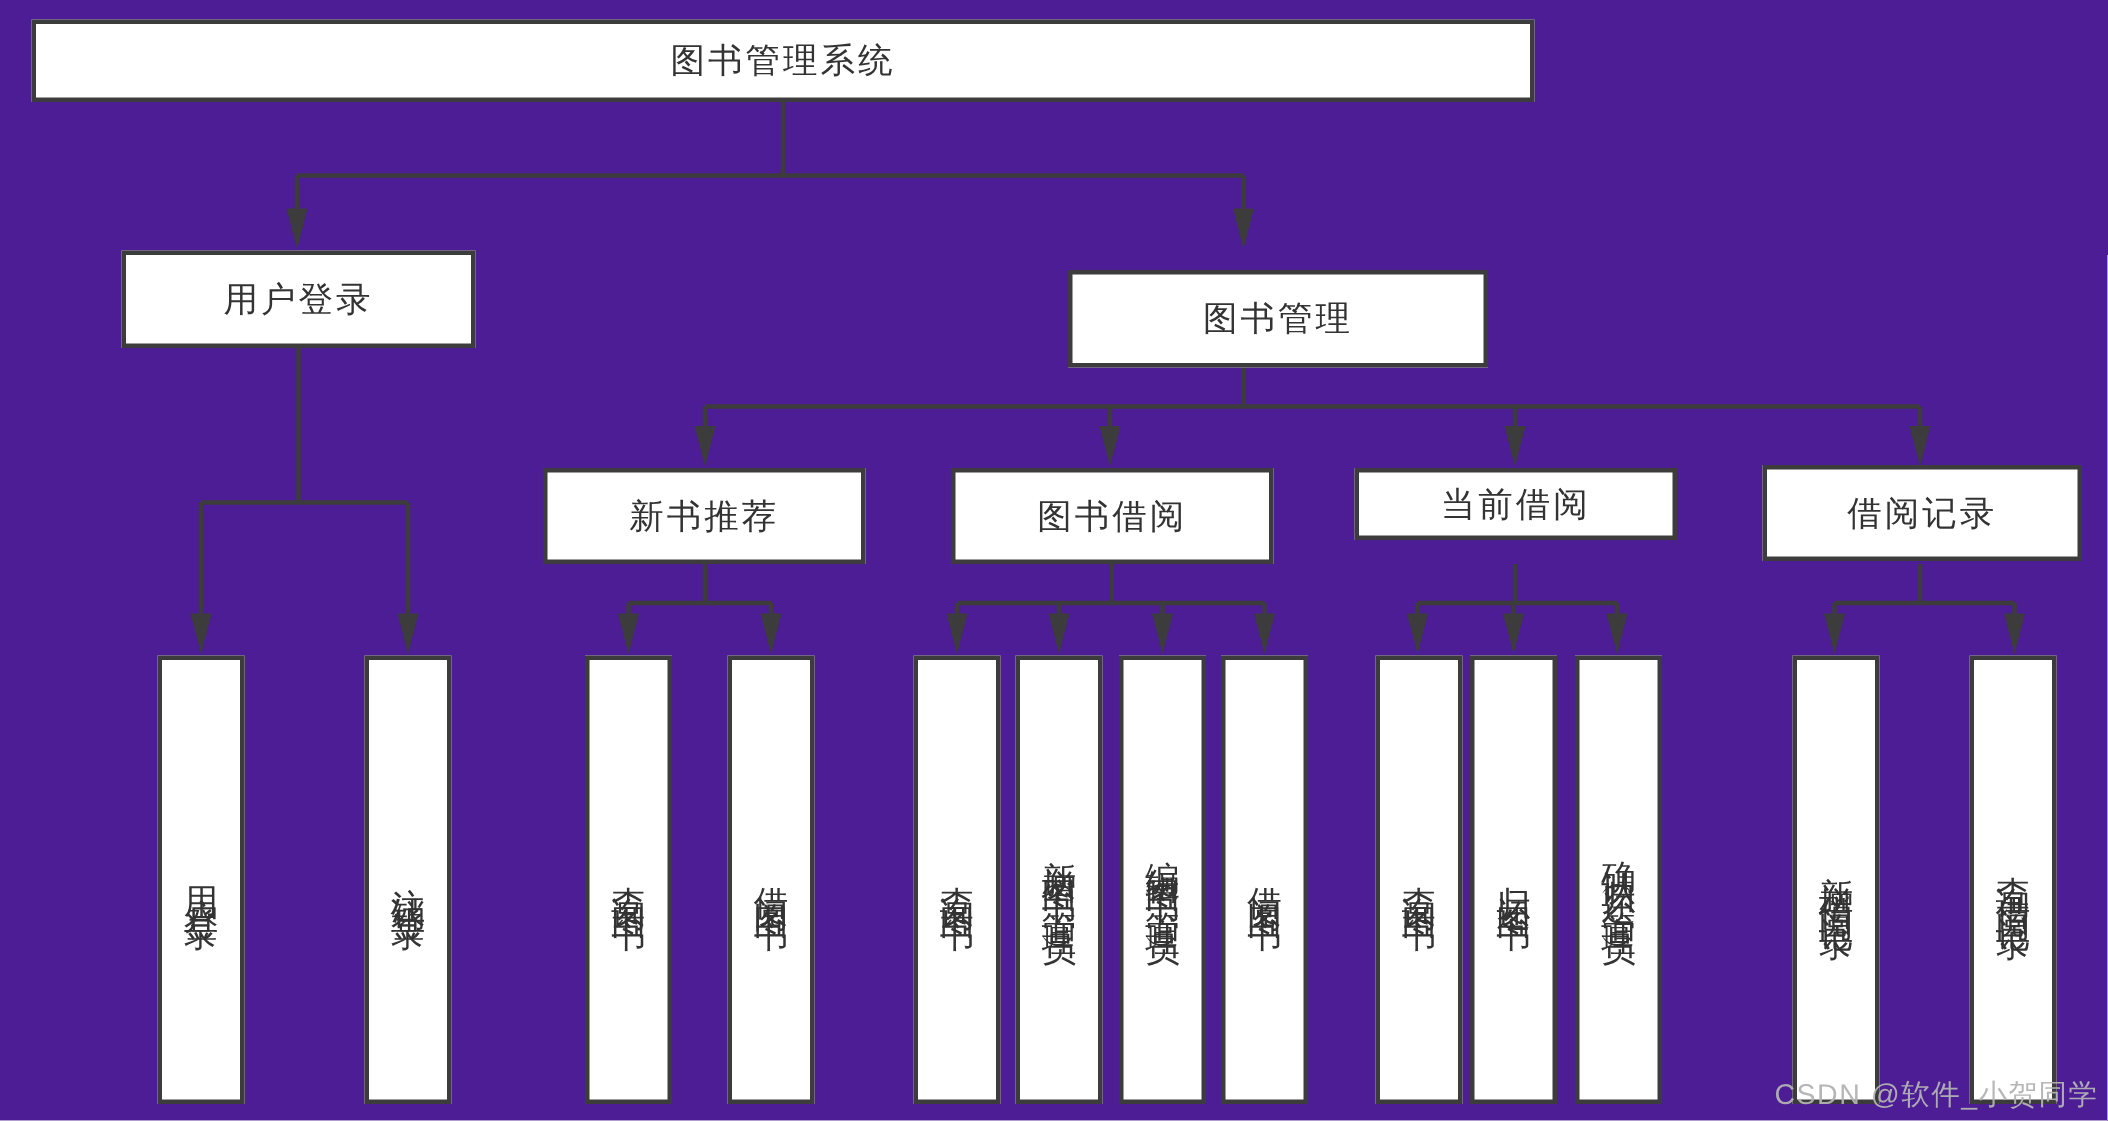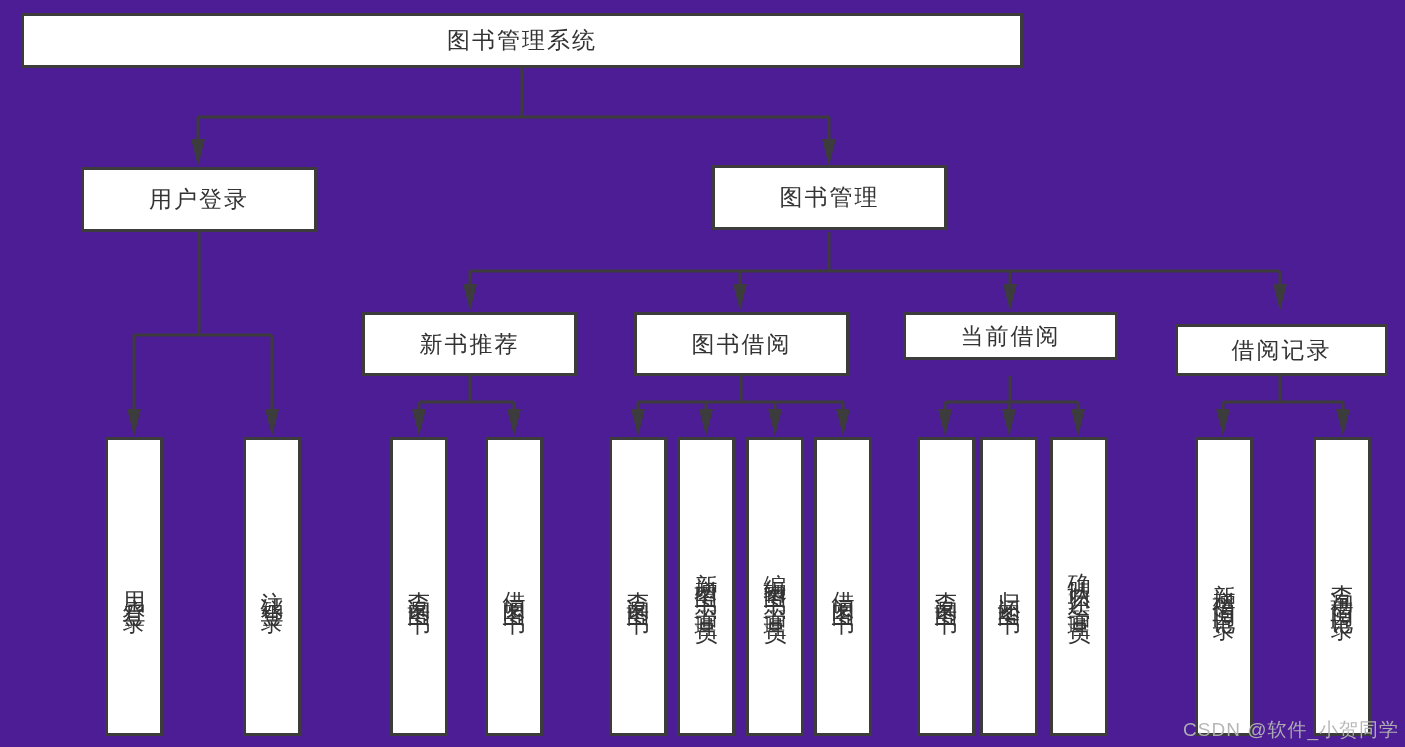--- a/index.html
+++ b/index.html
@@ -41,25 +41,25 @@
     writing-mode: vertical-rl;
     text-orientation: mixed;
     font-size: 23px;
     line-height: 1;
     letter-spacing: 0.3em;
     color: #333333;
   }
   
   .n-root   { left: 21px;   top: 13px;  width: 1002px; height: 55px; }
   .n-login  { left: 81px;   top: 167px; width: 236px;  height: 65px; }
-  .n-mgmt   { left: 712px;  top: 165px; width: 235px;  height: 65px; }
+  .n-mgmt   { left: 712px;  top: 180px; width: 280px;  height: 65px; }
   .n-newrec { left: 362px;  top: 312px; width: 215px;  height: 64px; }
   .n-borrow { left: 634px;  top: 312px; width: 215px;  height: 64px; }
   .n-current{ left: 903px;  top: 312px; width: 215px;  height: 48px; }
-  .n-records{ left: 1175px; top: 324px; width: 213px;  height: 52px; align-items: center; }
+  .n-records{ left: 1175px; top: 310px; width: 213px;  height: 64px; align-items: center; }
   .lf-1  { left: 105px; }
   .lf-2  { left: 243px; }
   .lf-3  { left: 390px; }
   .lf-4  { left: 485px; }
   .lf-5  { left: 609px; }
   .lf-6  { left: 677px; }
   .lf-7  { left: 746px; }
   .lf-8  { left: 814px; }
   .lf-9  { left: 917px; }
   .lf-10 { left: 980px; }

